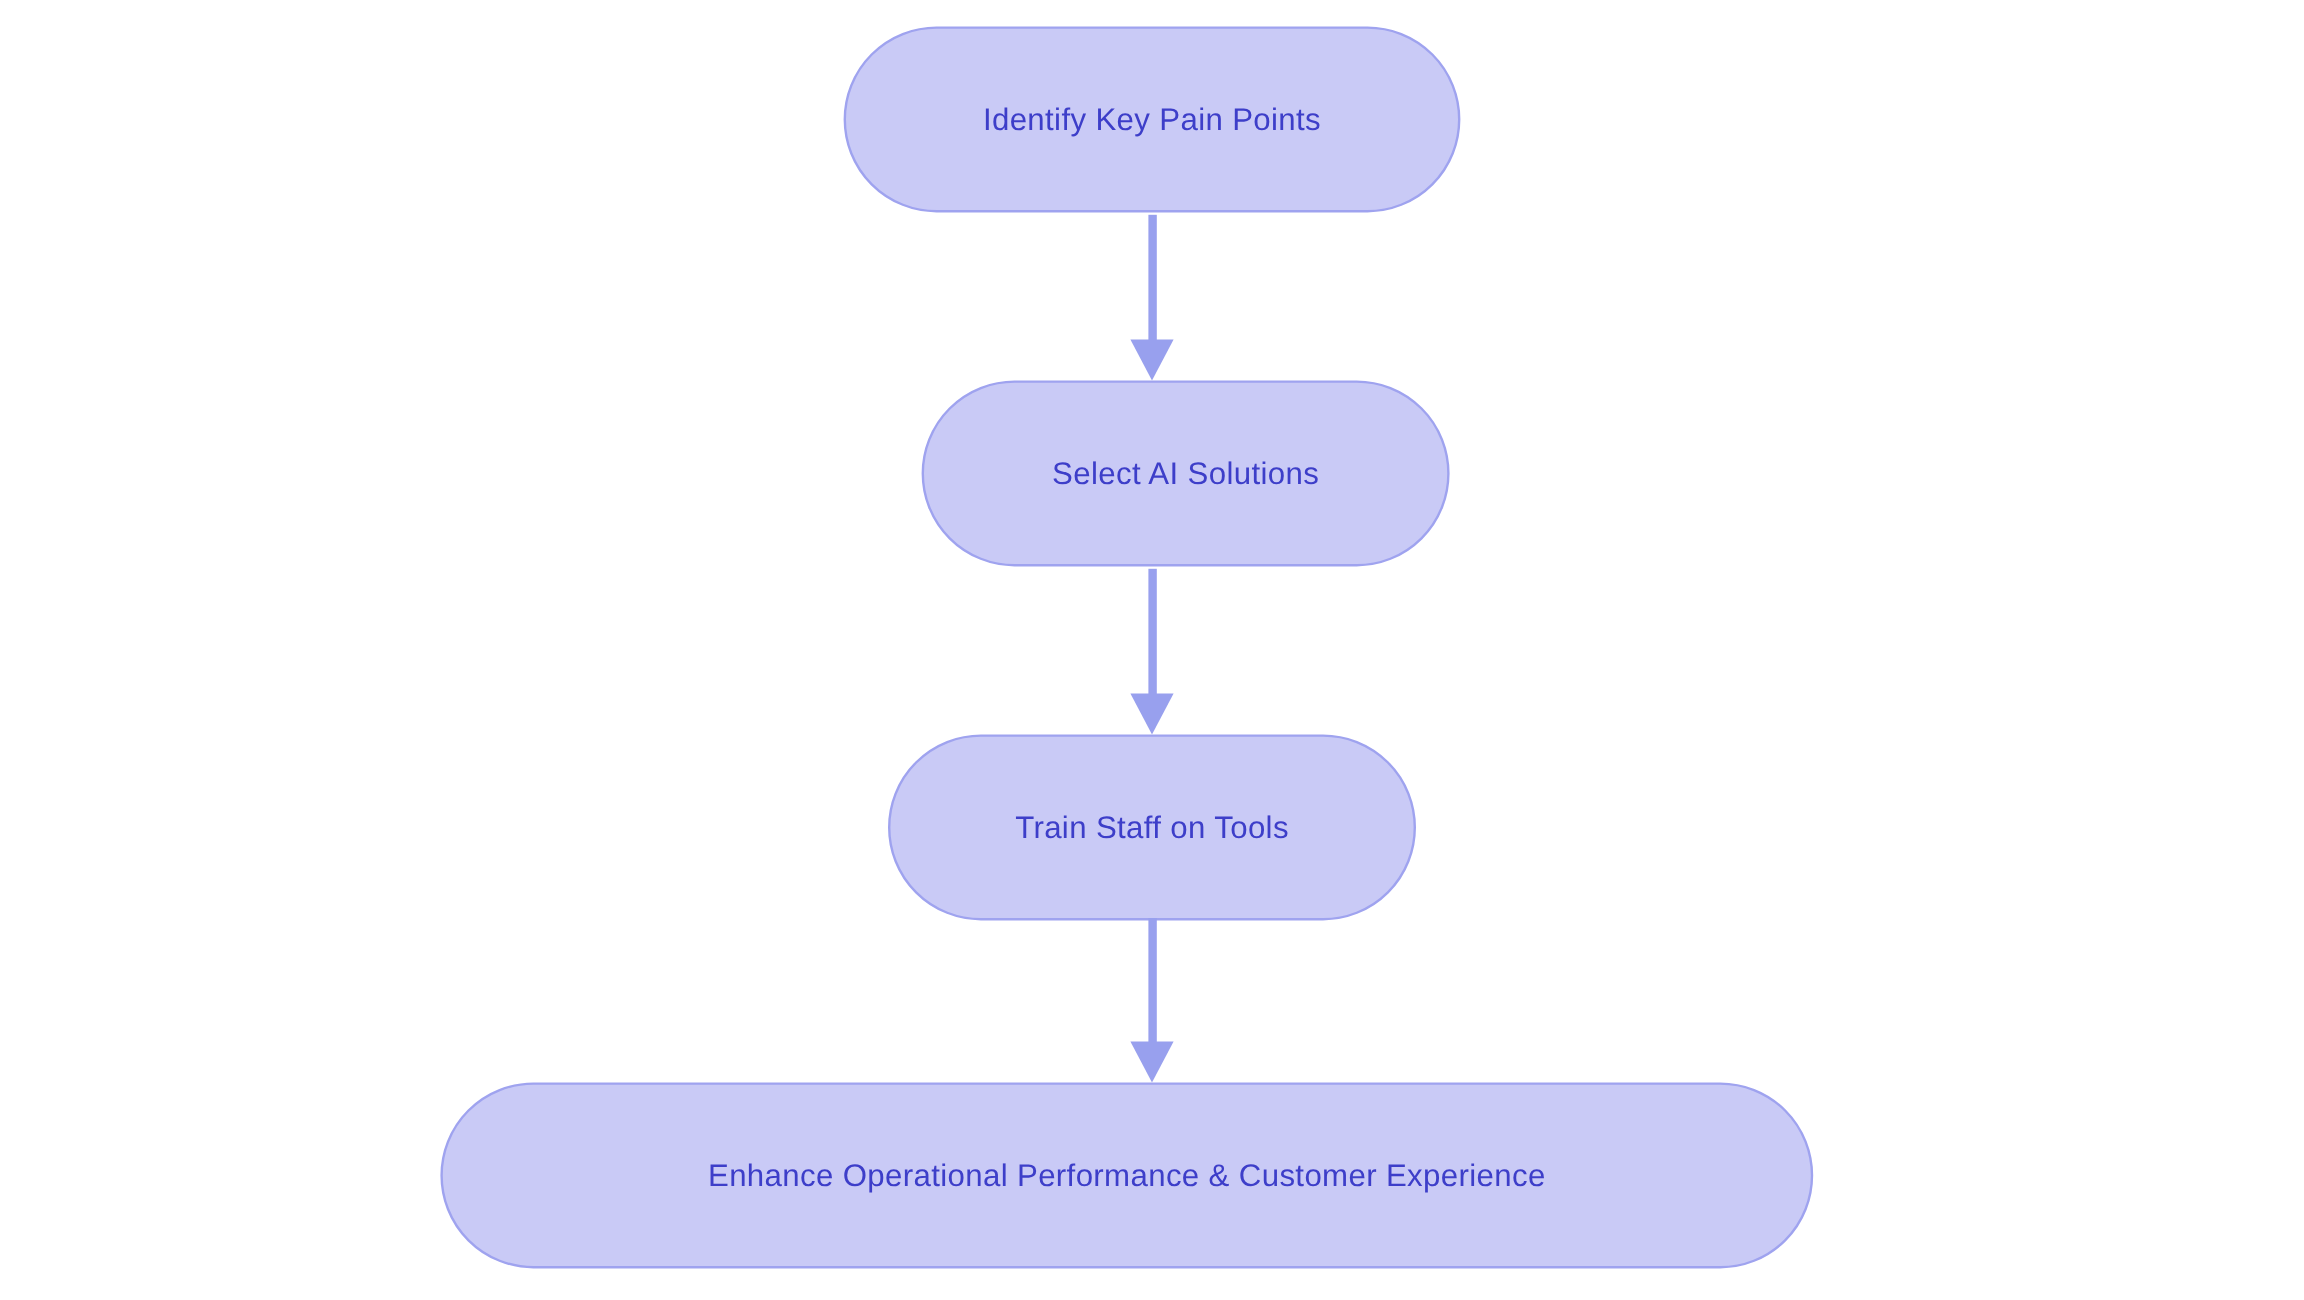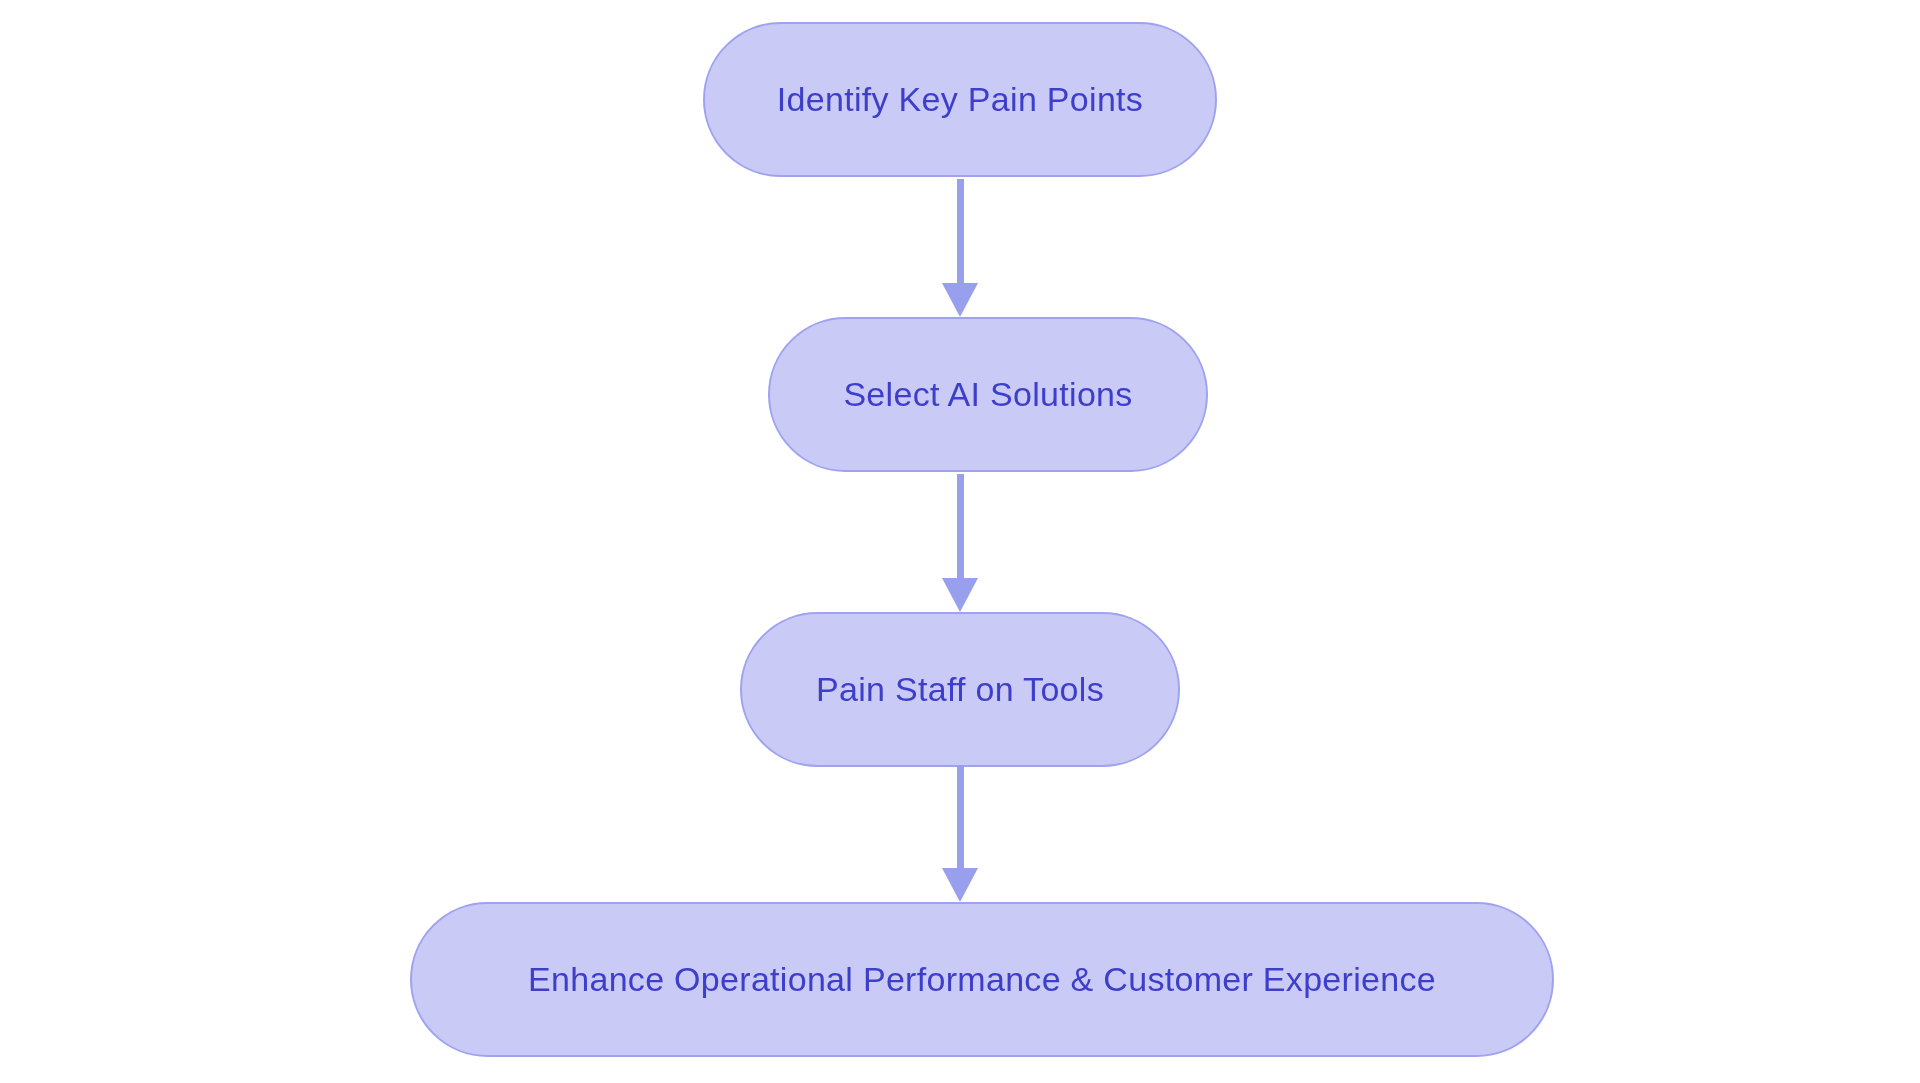--- a/index.html
+++ b/index.html
@@ -28,30 +28,30 @@
     height: 155px;
     border-radius: 78px;
     background: var(--node-fill);
     border: 2px solid var(--node-border);
     display: flex;
     align-items: center;
     justify-content: center;
   }
   .node .label {
     color: var(--node-text);
-    font-size: 34px;
+    font-size: 26px;
     font-weight: 400;
     letter-spacing: 0.3px;
     white-space: nowrap;
     text-align: center;
   }
   .node-1 { left: 703px; top: 22px;  width: 514px; }
   .node-2 { left: 768px; top: 317px; width: 440px; }
   .node-3 { left: 740px; top: 612px; width: 440px; }
-  .node-4 { left: 410px; top: 902px; width: 1144px; align-items: center; }
+  .node-4 { left: 367px; top: 902px; width: 1144px; align-items: center; }
 
   .arrow { position: absolute; width: 36px; }
   .arrow-1 { left: 942px; top: 179px; height: 138px; }
   .arrow-2 { left: 942px; top: 474px; height: 138px; }
   .arrow-3 { left: 942px; top: 765px; height: 137px; }
   .arrow .shaft {
     position: absolute;
     left: 14.5px;
     top: 0;
     width: 7px;
@@ -86,21 +86,21 @@
   <div class="node node-2">
     <span class="label">Select AI Solutions</span>
   </div>
 
   <div class="arrow arrow-2">
     <div class="shaft"></div>
     <div class="head"></div>
   </div>
 
   <div class="node node-3">
-    <span class="label">Pain Staff on Tools</span>
+    <span class="label">Train Staff on Tools</span>
   </div>
 
   <div class="arrow arrow-3">
     <div class="shaft"></div>
     <div class="head"></div>
   </div>
 
   <div class="node node-4">
     <span class="label">Enhance Operational Performance &amp; Customer Experience</span>
   </div>

